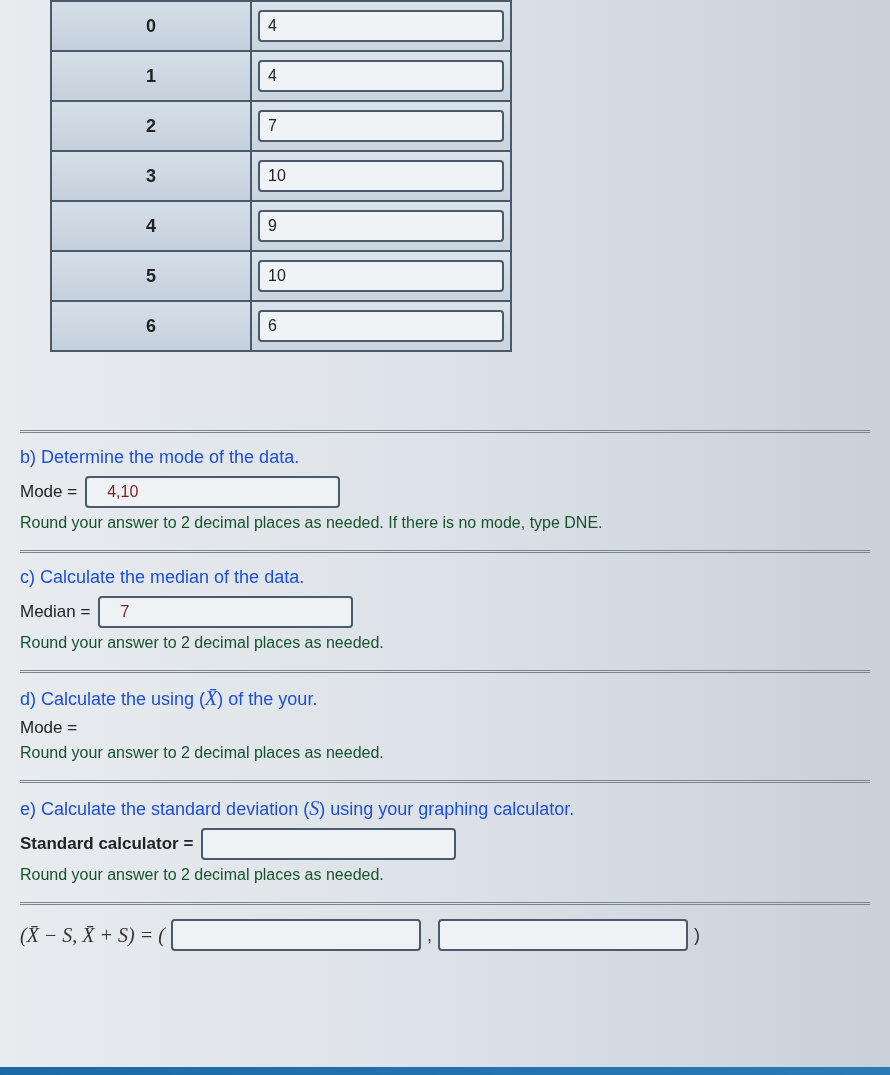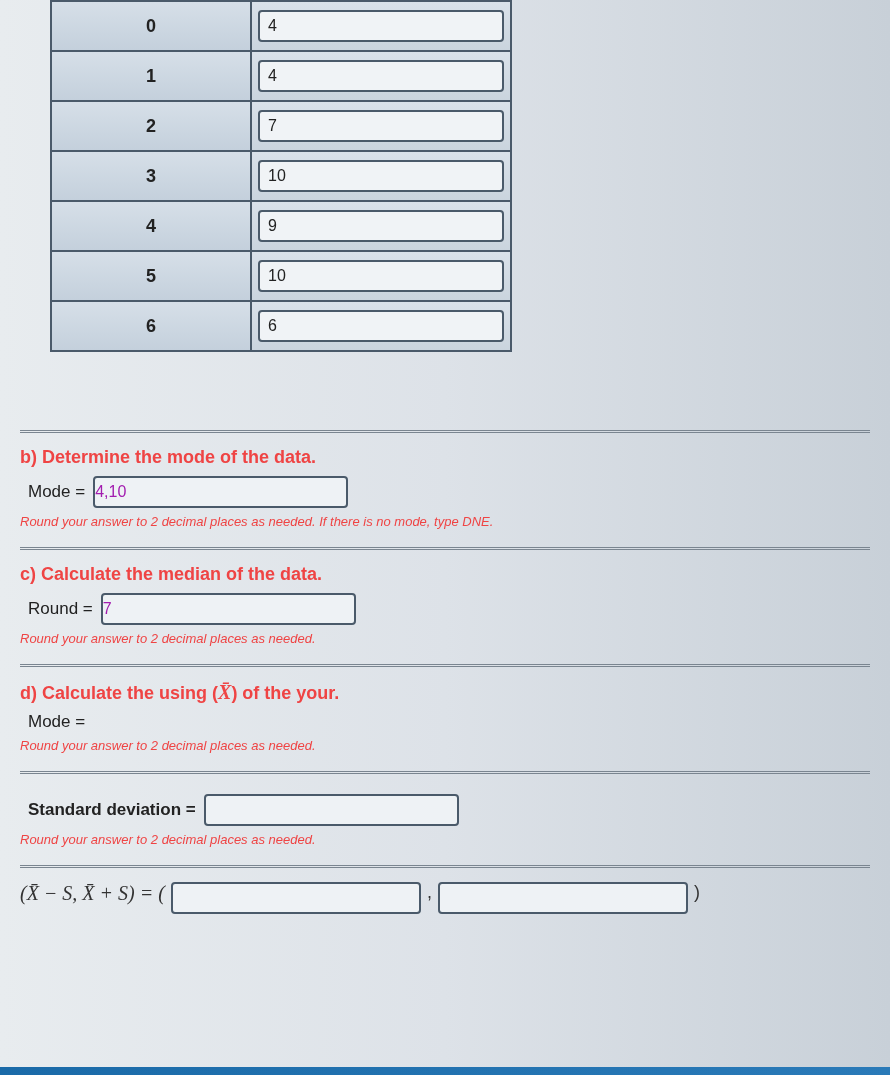--- a/index.html
+++ b/index.html
@@ -51,56 +51,56 @@
     background: #f0f3f6;
     color: #222;
   }
   .spacer { height: 60px; }
   .section {
     margin-top: 18px;
     border-top: 3px double #7a8590;
     padding-top: 14px;
   }
   .section-title {
-    font-weight: bold;
+    font-weight: normal;
     font-size: 18px;
-    color: #ef4444;
+    color: #1d4ed8;
     margin-bottom: 8px;
   }
   .answer-row {
     display: flex;
     align-items: center;
     gap: 8px;
-    margin: 6px 8px;
+    margin: 6px 0;
     font-size: 17px;
     color: #222;
   }
   .answer-row input {
     height: 32px;
     width: 255px;
     border: 2px solid #4a5a6a;
     border-radius: 4px;
-    padding: 0 0;
+    padding: 0 20px;
     font-size: 16px;
     background: #eef2f5;
-    color: #a21caf;
+    color: #7f1d1d;
   }
   .hint {
-    font-style: italic;
-    color: #ef4444;
-    font-size: 13px;
+    color: #14532d;
+    font-size: 16px;
     margin-top: 4px;
   }
   .math-var {
     font-family: "Times New Roman", serif;
     font-style: italic;
     font-size: 20px;
   }
   .range-row {
     display: flex;
+    align-items: center;
     gap: 6px;
     font-size: 20px;
     font-family: "Times New Roman", serif;
     color: #333;
   }
   .range-row input {
     height: 32px;
     width: 250px;
     border: 2px solid #4a5a6a;
     border-radius: 4px;
@@ -180,39 +180,42 @@
     <div class="answer-row">
       <span>Mode =</span>
       <input type="text" value="4,10" style="">
     </div>
     <div class="hint">Round your answer to 2 decimal places as needed. If there is no mode, type DNE.</div>
   </div>
 
   <div class="section">
     <div class="section-title">c) Calculate the median of the data.</div>
     <div class="answer-row">
-      <span>Round =</span>
+      <span>Median =</span>
       <input type="text" value="7" style="">
     </div>
     <div class="hint">Round your answer to 2 decimal places as needed.</div>
   </div>
 
   <div class="section">
     <div class="section-title">
       <span>d) Calculate the using (</span><span class="math-var">X̄</span><span>) of the your.</span>
     </div>
     <div class="answer-row">
       <span>Mode =</span>
     </div>
     <div class="hint">Round your answer to 2 decimal places as needed.</div>
   </div>
 
   <div class="section">
-    <div class="answer-row">
-      <span style="font-weight:bold;">Standard deviation =</span>
+    <div class="section-title">
+      <span>e) Calculate the standard deviation (</span><span class="math-var">S</span><span>) using your graphing calculator.</span>
+    </div>
+    <div class="answer-row">
+      <span style="font-weight:bold;">Standard calculator =</span>
       <input type="text" value="" style="">
     </div>
     <div class="hint">Round your answer to 2 decimal places as needed.</div>
   </div>
 
   <div class="section">
     <div class="range-row">
       <span class="math-var">(X̄ − S, X̄ + S) = (</span>
       <input type="text" value="" style="">
       <span class="cap">,</span>

